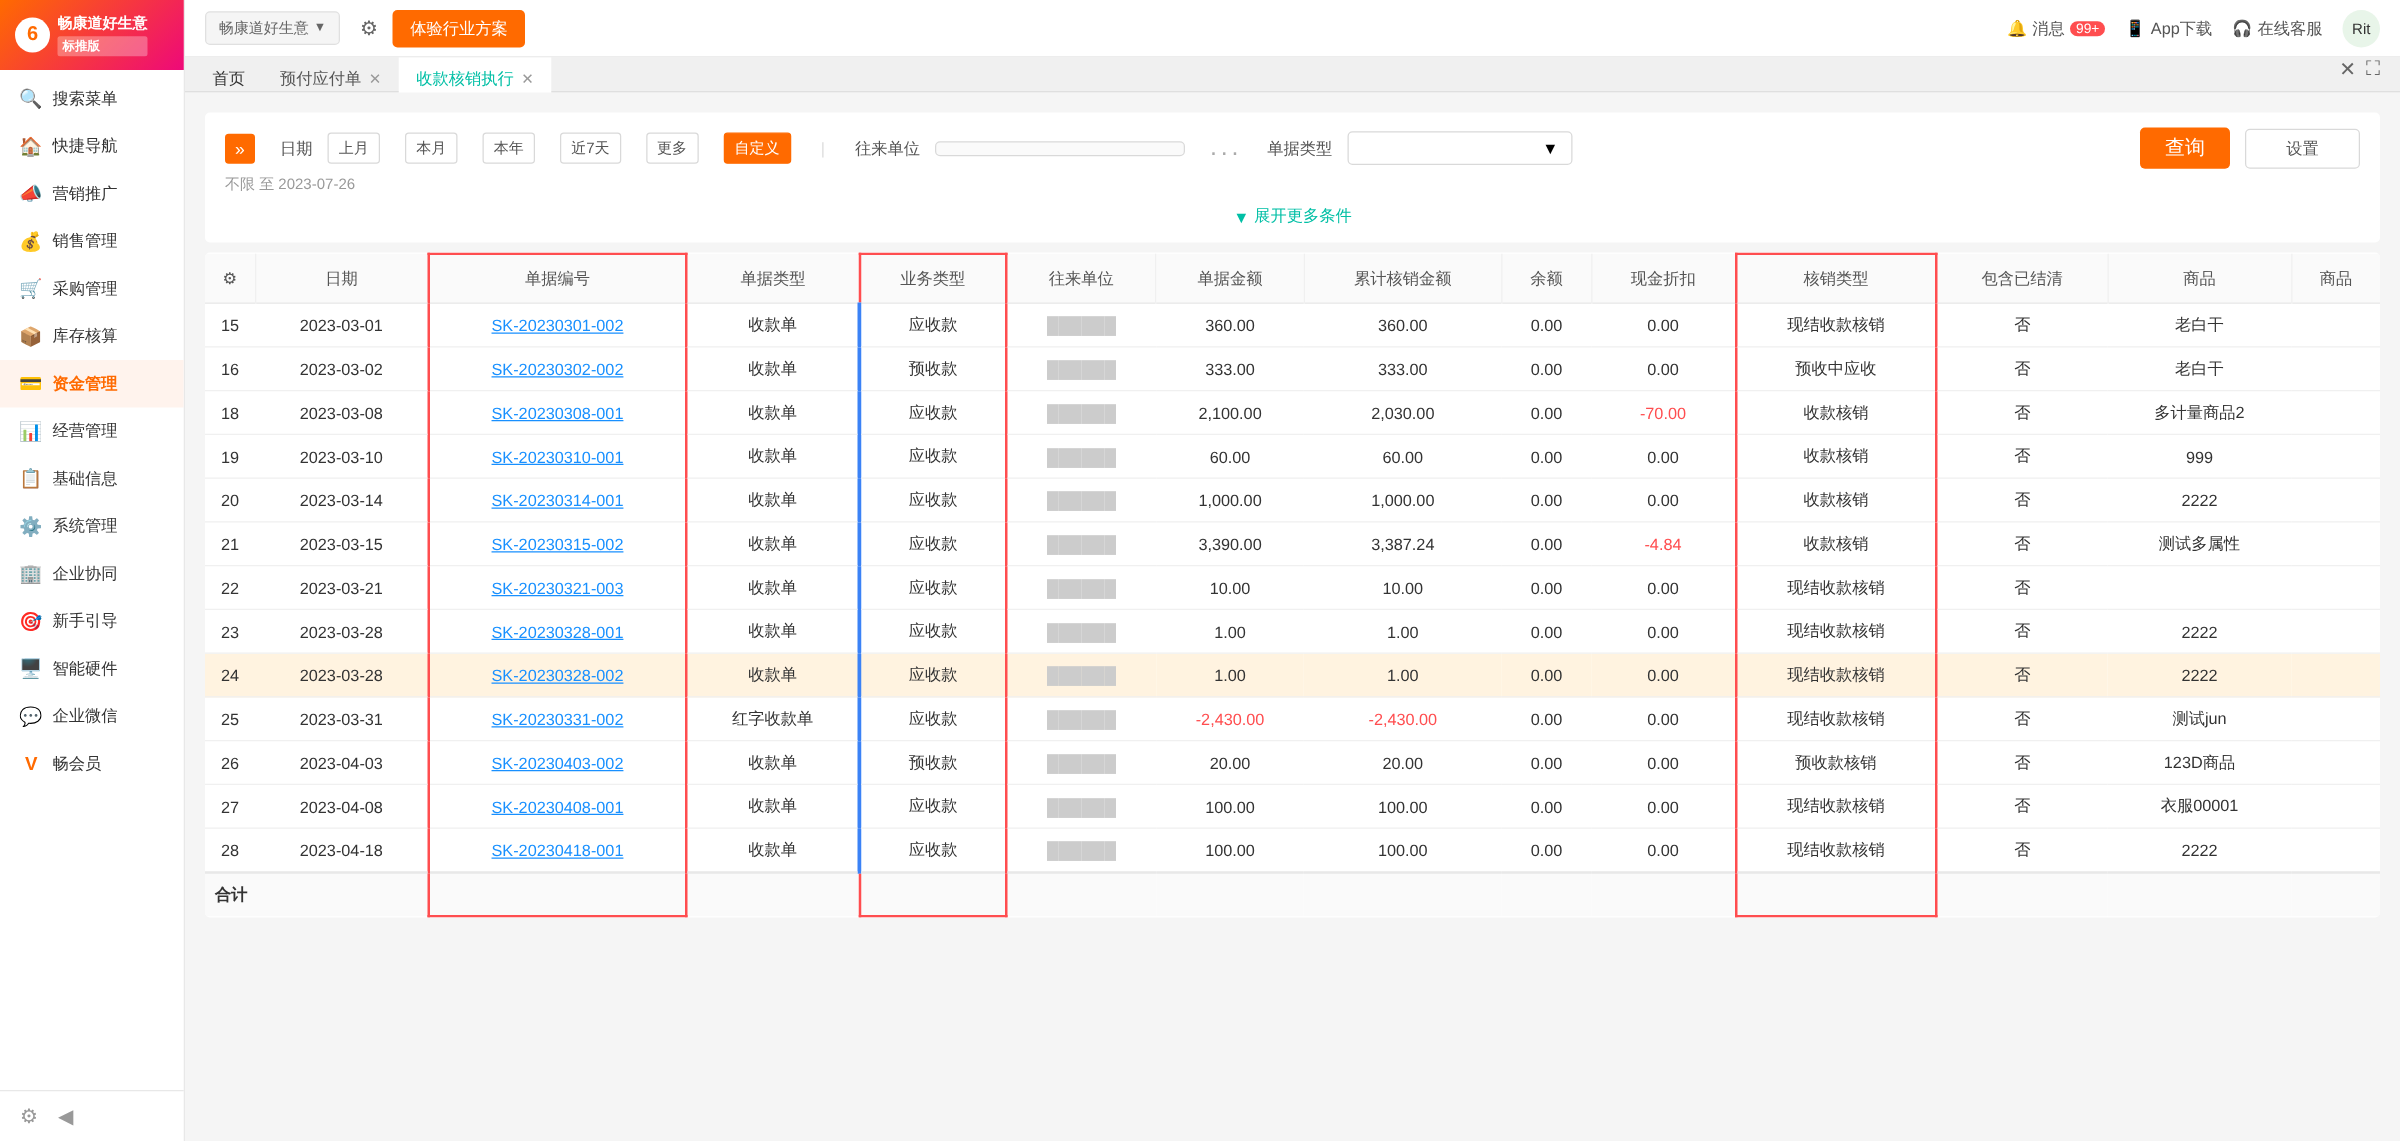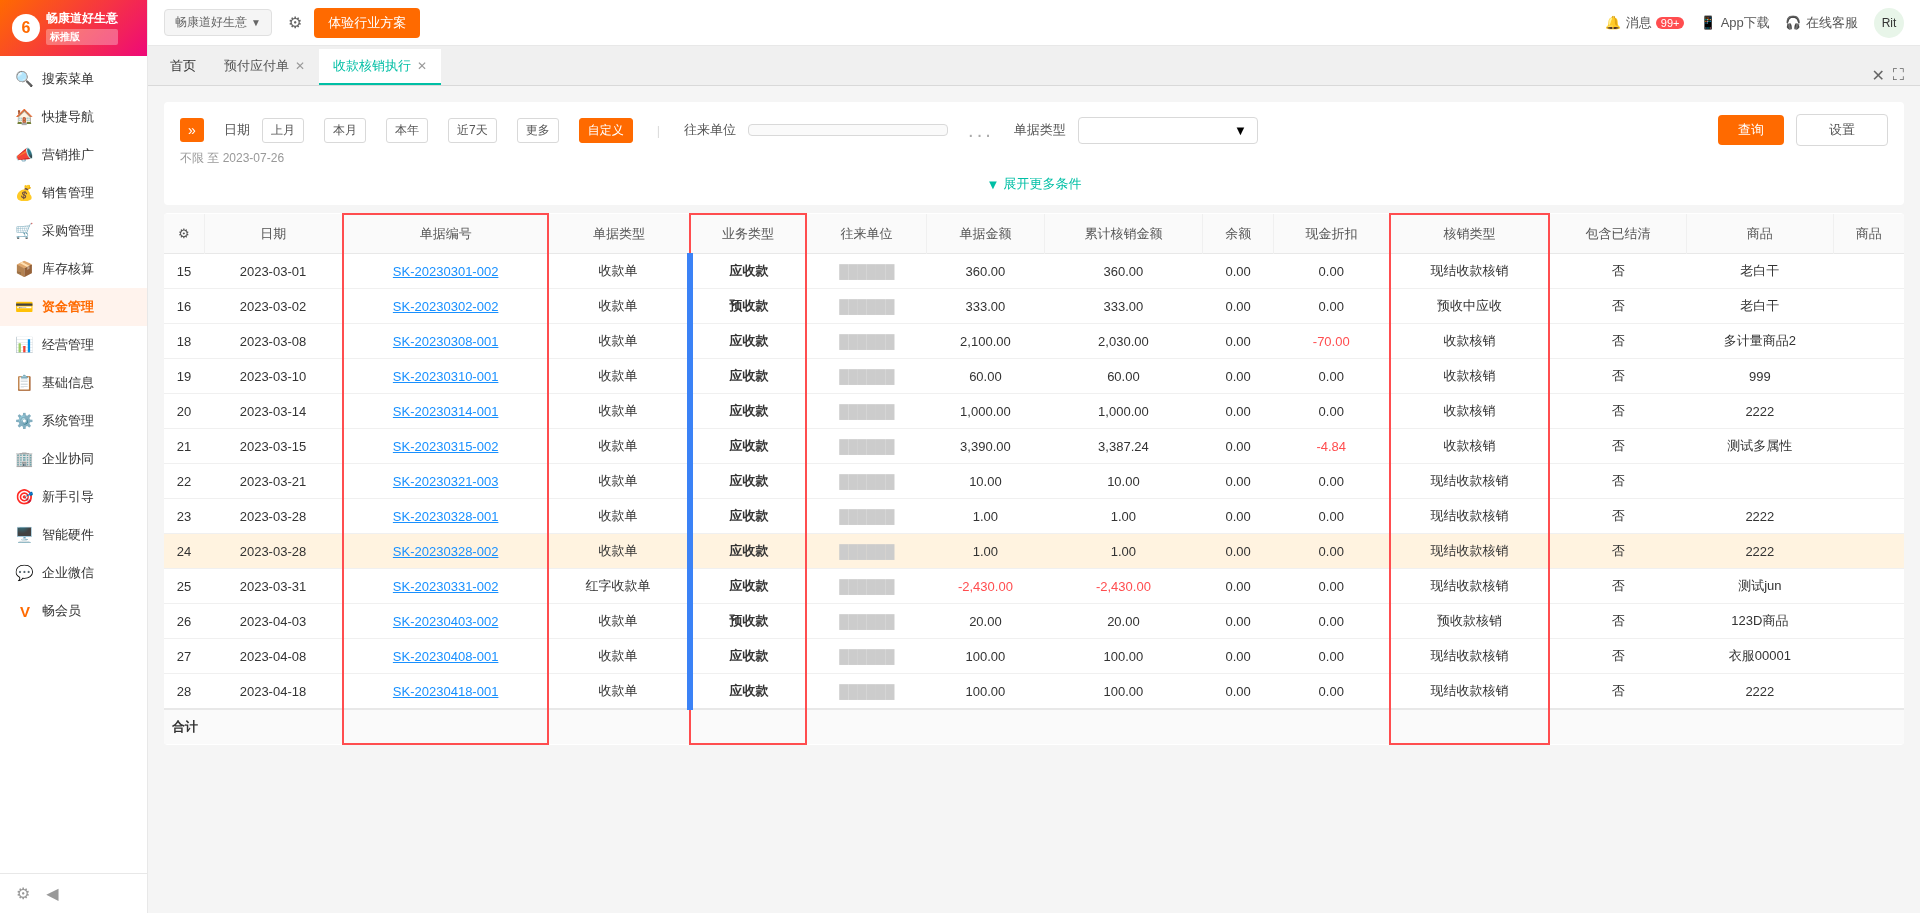--- a/index.html
+++ b/index.html
@@ -96,23 +96,23 @@
     }
     .spacer { flex: 1; }
     .header-actions { display: flex; align-items: center; gap: 16px; }
     .header-actions .action-item { display: flex; align-items: center; gap: 4px; color: #555; cursor: pointer; font-size: 13px; }
     .badge { background: #ff4d4f; color: #fff; border-radius: 10px; padding: 0 5px; font-size: 11px; min-width: 18px; text-align: center; }
 
     
     .tab-bar {
       background: #f0f0f0;
       display: flex;
-      align-items: flex-end;
+      align-items: flex-start;
       border-bottom: 1px solid #d9d9d9;
-      height: 40px;
+      height: 28px;
       flex-shrink: 0;
       padding: 0 8px;
     }
     .tab {
       display: flex; align-items: center; gap: 6px;
       padding: 8px 14px;
       cursor: pointer;
       font-size: 13px;
       color: #555;
       border-bottom: 2px solid transparent;
@@ -197,21 +197,21 @@
       display: flex; align-items: center; justify-content: space-between;
       cursor: pointer;
     }
     .query-btn {
       background: #ff6a00;
       color: #fff;
       border: none;
       padding: 6px 20px;
       border-radius: 4px;
       cursor: pointer;
-      font-size: 13px;
+      font-size: 16px;
       margin-left: auto;
     }
     .settings-btn {
       background: #fff;
       color: #555;
       border: 1px solid #d9d9d9;
       padding: 6px 32px;
       border-radius: 4px;
       cursor: pointer;
       font-size: 13px;
@@ -268,23 +268,22 @@
     
     ::-webkit-scrollbar { width: 6px; height: 6px; }
     ::-webkit-scrollbar-track { background: #f5f5f5; }
     ::-webkit-scrollbar-thumb { background: #ccc; border-radius: 3px; }
 
     .outlined-col-singleno {
       border-left: 2px solid #ff4d4f;
       border-right: 2px solid #ff4d4f;
     }
     .outlined-col-biztype {
-      border-left: 6px solid #3b82f6;
-      border-right: 2px solid #ff4d4f;
-      font-weight: bold;
+      border-left: 3px solid #3b82f6;
+      border-right: 2px solid #ff4d4f;
     }
     .outlined-col-cleartype {
       border-left: 2px solid #ff4d4f;
       border-right: 2px solid #ff4d4f;
     }
 
     thead tr th.th-singleno {
       border-left: 2px solid #ff4d4f;
       border-right: 2px solid #ff4d4f;
       border-top: 2px solid #ff4d4f;

